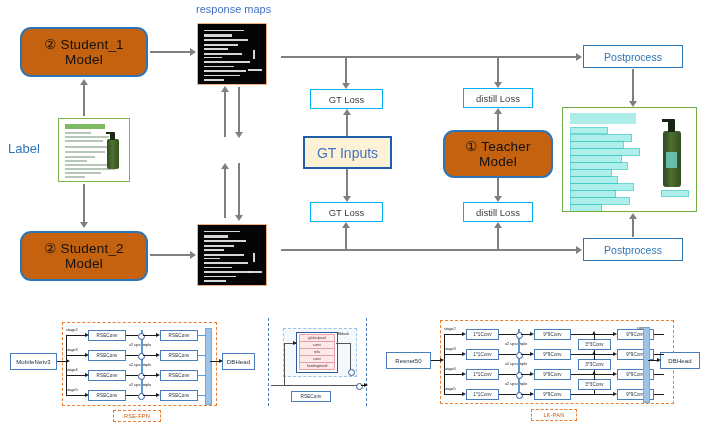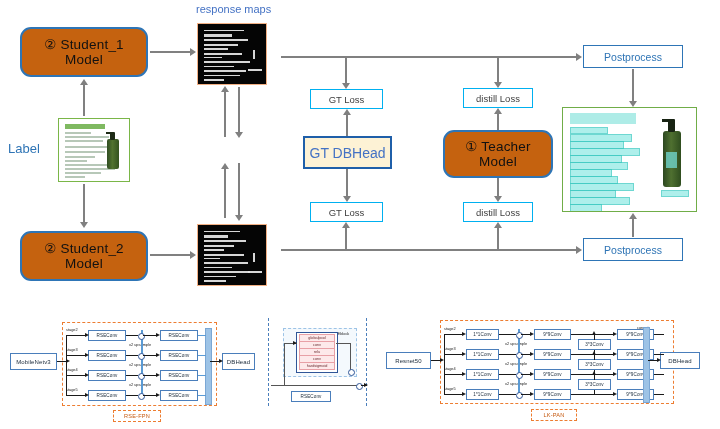--- a/index.html
+++ b/index.html
@@ -183,21 +183,21 @@
     <i style="left:6px;top:46px;width:46px;height:2.0px;"></i>
     <i style="left:6px;top:51px;width:32px;height:1.4px;"></i>
     <i style="left:6px;top:55px;width:22px;height:2.2px;"></i>
     <i style="left:55px;top:28px;width:1.6px;height:9px;"></i>
     <i style="left:50px;top:46px;width:14px;height:2.2px;"></i>
   </div>
 
 
   <div class="abs loss-box" style="left:310px;top:89px;width:73px;height:20px;">GT Loss</div>
 
-  <div class="abs gtlabel-box" style="left:303px;top:136px;width:89px;height:33px;">GT DBHead</div>
+  <div class="abs gtlabel-box" style="left:303px;top:136px;width:89px;height:33px;">GT Inputs</div>
 
   <div class="abs loss-box" style="left:310px;top:202px;width:73px;height:20px;">GT Loss</div>
 
   <div class="abs loss-box" style="left:463px;top:88px;width:70px;height:20px;">distill Loss</div>
 
   <div class="abs loss-box" style="left:463px;top:202px;width:70px;height:20px;">distill Loss</div>
 
   <div class="abs pp-box" style="left:583px;top:45px;width:100px;height:23px;">Postprocess</div>
 
   <div class="abs pp-box" style="left:583px;top:238px;width:100px;height:23px;">Postprocess</div>

